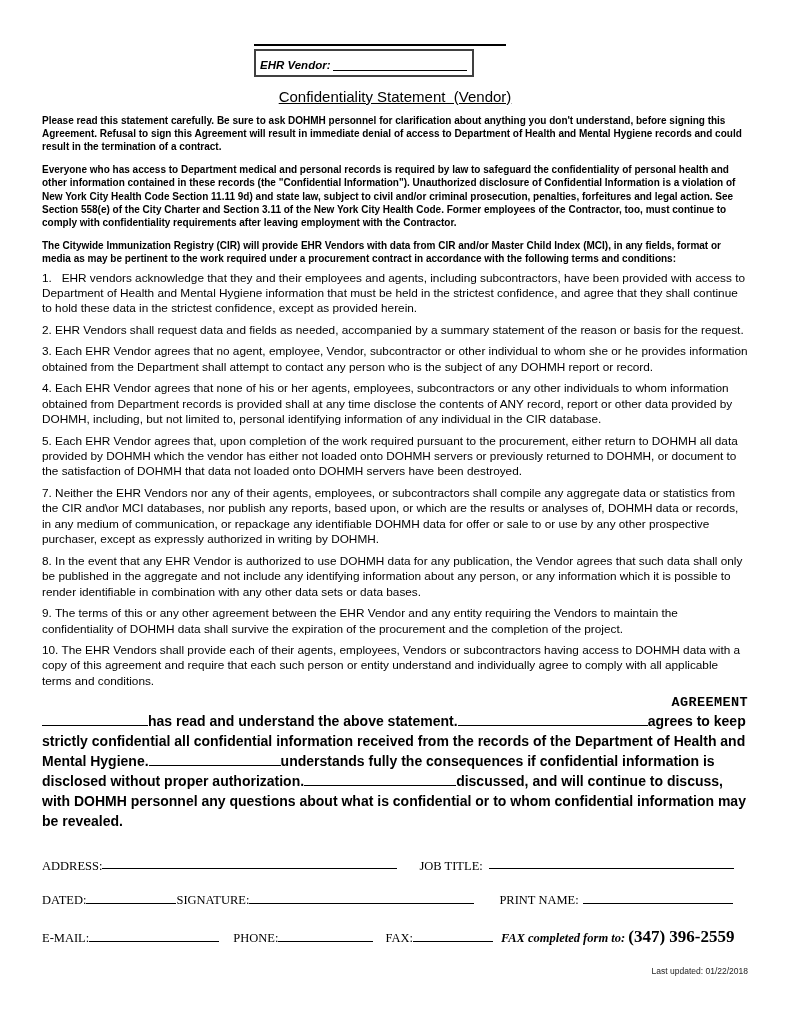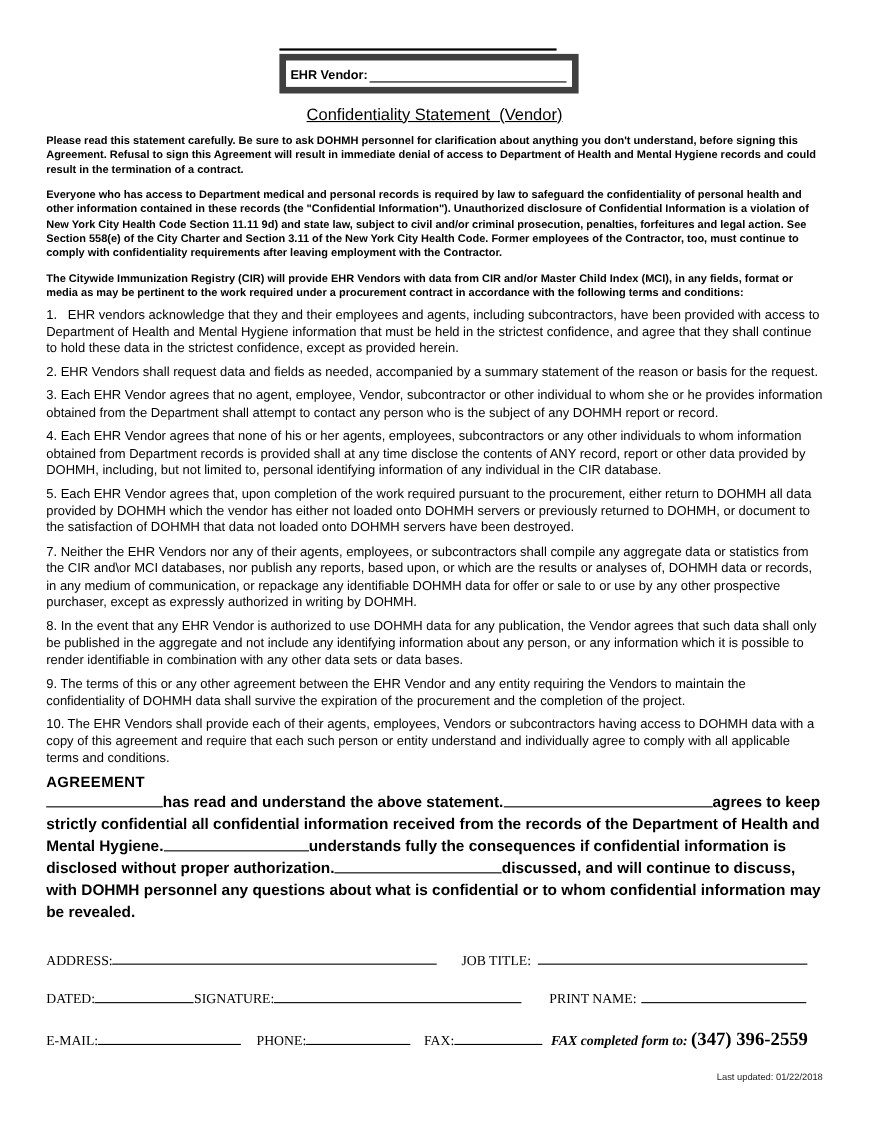--- a/index.html
+++ b/index.html
@@ -13,27 +13,28 @@
     font-family: "Liberation Sans", sans-serif;
     position: relative;
   }
   .vendor-rule {
     width: 252px;
     margin-left: 212px;
     border-top: 2px solid #000;
     margin-bottom: 3px;
   }
   .vendor-box {
-    width: 272px;
+    width: 220px;
     margin-left: 212px;
-    border: 6px solid #404040;
+    border: 2px solid #404040;
     box-sizing: border-box;
     padding: 5px 5px 4px 4px;
     display: flex;
     align-items: flex-end;
+    font-style: italic;
   }
   .vendor-label {
     font-size: 11.5px;
     font-weight: bold;
     white-space: nowrap;
   }
   .vendor-blank { flex: 1; margin-left: 2px; }
   .doc-title {
     text-align: center;
     font-size: 15px;
@@ -49,24 +50,24 @@
     margin: 0 0 9px 0;
   }
   .terms-intro { margin-bottom: 5px; }
   .terms p {
     font-size: 11.8px;
     line-height: 1.31;
     margin: 0 0 6px 0;
     white-space: pre-wrap;
   }
   .agreement-heading {
-    font-family: Liberation Sans, sans-serif;
+    font-family: Liberation Mono, monospace;
     font-size: 13.5px;
     font-weight: bold;
-    text-align: left;
+    text-align: right;
     letter-spacing: 0.4px;
     margin: 2px 0 2px 0;
   }
   .agreement-para {
     font-size: 14px;
     font-weight: bold;
     line-height: 1.42;
     margin: 0 0 26px 0;
   }
   .blank {

